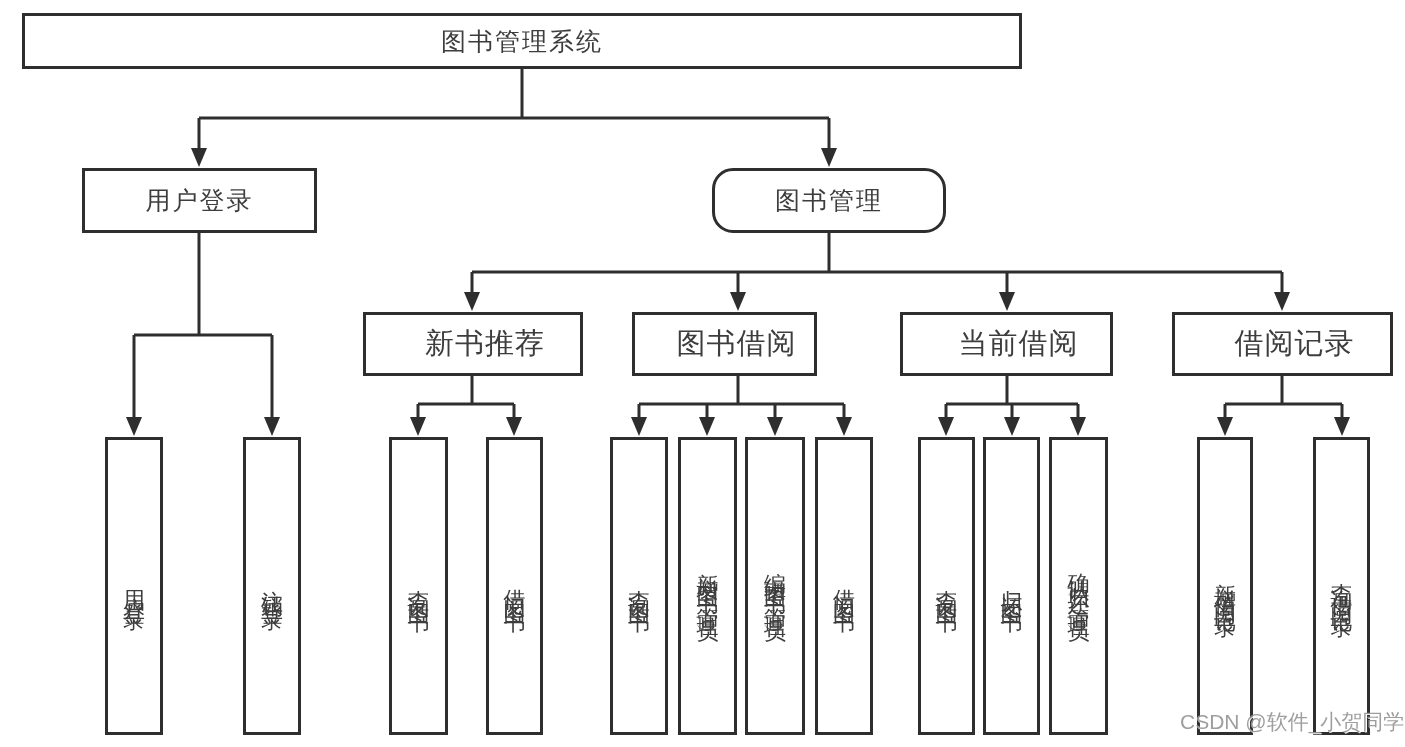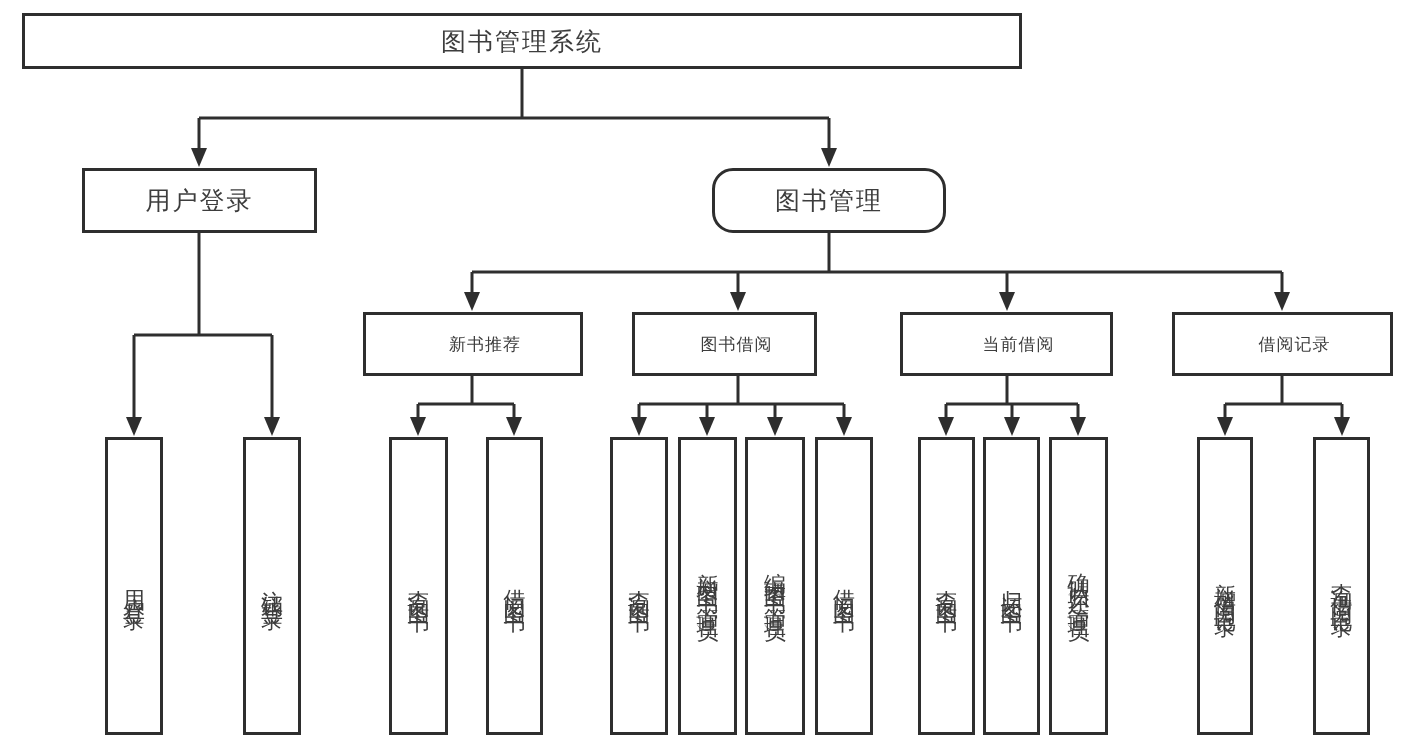--- a/index.html
+++ b/index.html
@@ -15,21 +15,21 @@
     box-sizing:border-box;
     border:3px solid #2e2e2e;
     background:#ffffff;
     display:flex;
     align-items:center;
     justify-content:center;
     color:#3d3d3d;
     z-index:2;
   }
   .hbox{font-size:25px;letter-spacing:2px;}
-  .hbox.l3{font-size:17px;letter-spacing:1px;padding-left:24px;}
+  .hbox.l3{font-size:29px;letter-spacing:1px;padding-left:24px;}
   .vbox span{
     writing-mode:vertical-rl;
     text-orientation:mixed;
     font-size:22px;
     letter-spacing:7px;
     line-height:1;
     white-space:nowrap;
   }
   .root-title{font-size:25px;letter-spacing:2px;}
   svg.wires{position:absolute;left:0;top:0;z-index:1;}
@@ -168,14 +168,15 @@
     <span>确认归还（管理员）</span>
   </div>
 
   <div class="node vbox" style="left:1197px;top:437px;width:56px;height:298px;">
     <span>新增借阅记录</span>
   </div>
   <div class="node vbox" style="left:1313px;top:437px;width:57px;height:298px;">
     <span>查询借阅记录</span>
   </div>
 
+  <div class="watermark">CSDN @软件_小贺同学</div>
 
 </div>
 
 </body></html>

